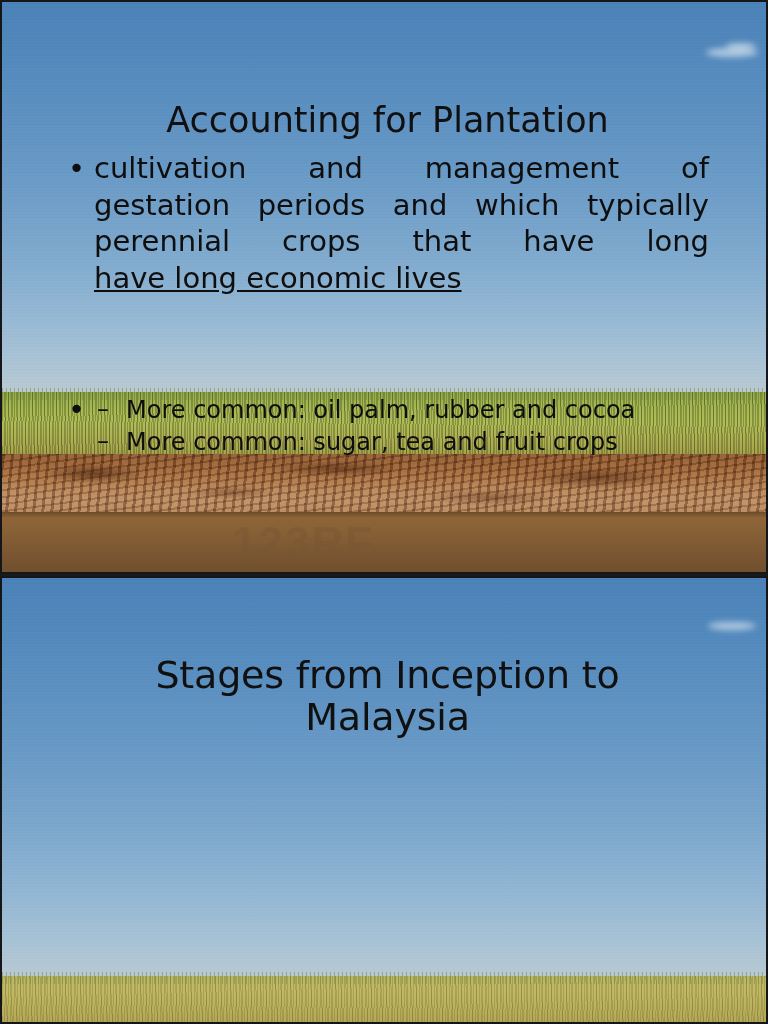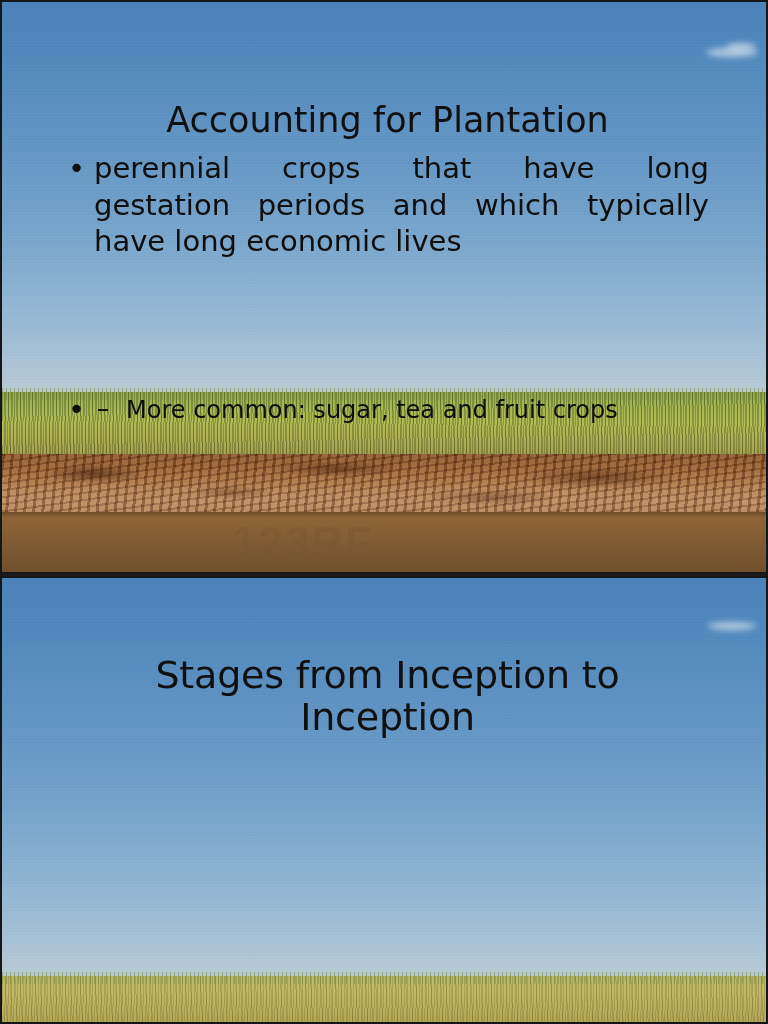--- a/index.html
+++ b/index.html
@@ -246,21 +246,21 @@
     left: 33px;
     top: -1px;
   }
 
   .justline {
     display: block;
     text-align: justify;
     text-align-last: justify;
     white-space: nowrap;
   }
-  .justline.open { text-align-last: left; }
+  .justline.open { text-align-last: left; text-decoration: underline; }
 </style>
 </head>
 <body>
 
 <div class="deck">
 
   <section class="slide" id="slide-1">
 
     <div class="photo">
       <div class="sky" style="height:396px"></div>
@@ -272,32 +272,34 @@
       <div class="watermark">123RF</div>
     </div>
 
     <div class="slide-body">
 
       <h1 class="slide-title">Accounting for Plantation</h1>
 
       <div class="bullet-block" id="blk-main1">
         <p class="bullet">
           <span class="marker">•</span>
+          <span class="justline">cultivation and management of</span>
+          <span class="justline">gestation periods and which typically</span>
           <span class="justline">perennial crops that have long</span>
-          <span class="justline">gestation periods and which typically</span>
           <span class="justline open">have long economic lives</span>
         </p>
       </div>
 
       <div class="bullet-block" id="blk-main2">
         <p class="bullet single">
           <span class="marker">•</span>
         </p>
         <p class="subbullet">
           <span class="marker">–</span>
+          <span>More common: oil palm, rubber and cocoa</span>
         </p>
         <p class="subbullet">
           <span class="marker">–</span>
           <span>More common: sugar, tea and fruit crops</span>
         </p>
       </div>
 
     </div>
   </section>
 
@@ -306,19 +308,19 @@
     <div class="photo">
       <div class="sky" style="height:406px"></div>
       <div class="cloud" style="left:706px; top:44px; width:48px; height:8px;"></div>
       <div class="grass dry" style="top:398px; height:50px"></div>
     </div>
 
     <div class="slide-body">
 
       <h1 class="slide-title">
         <span class="tline">Stages from Inception to</span>
-        <span class="tline">Inception</span>
+        <span class="tline">Malaysia</span>
       </h1>
 
     </div>
   </section>
 
 </div>
 
 </body></html>

